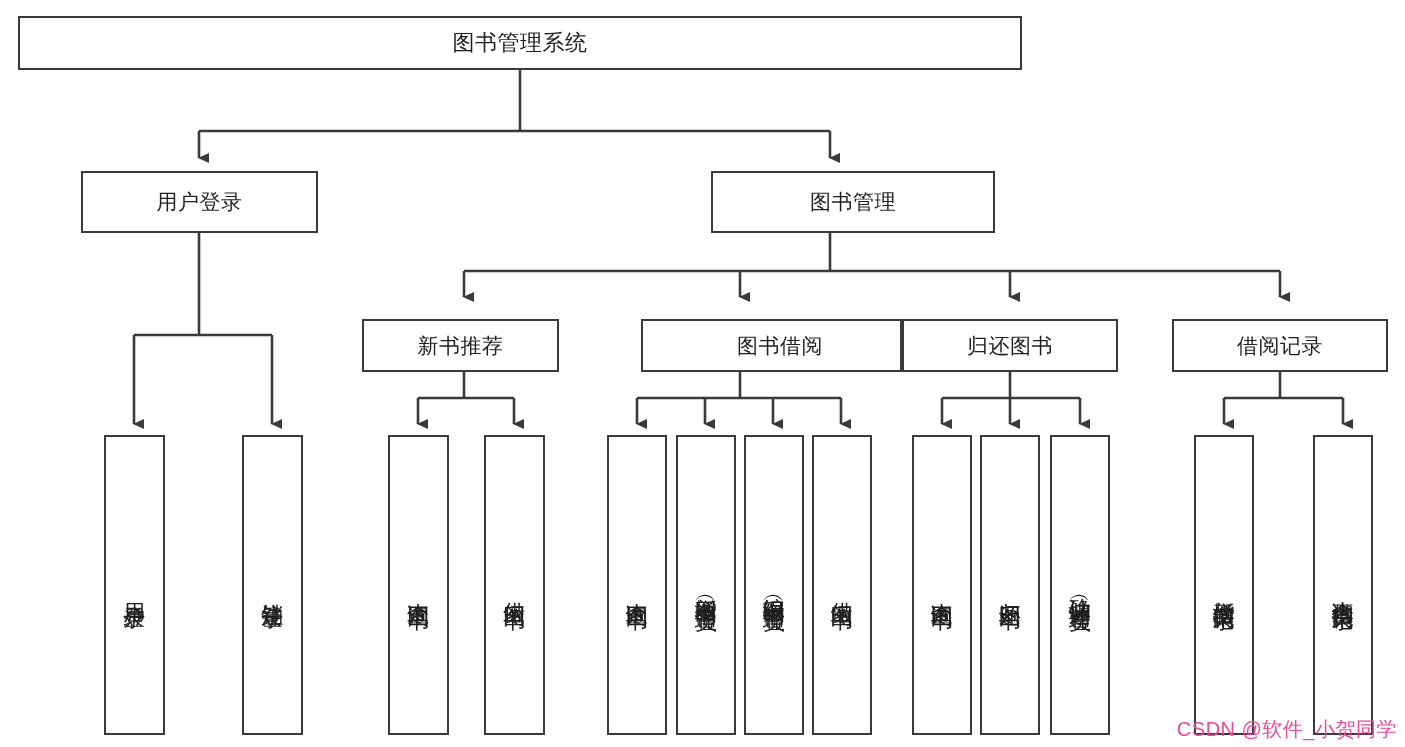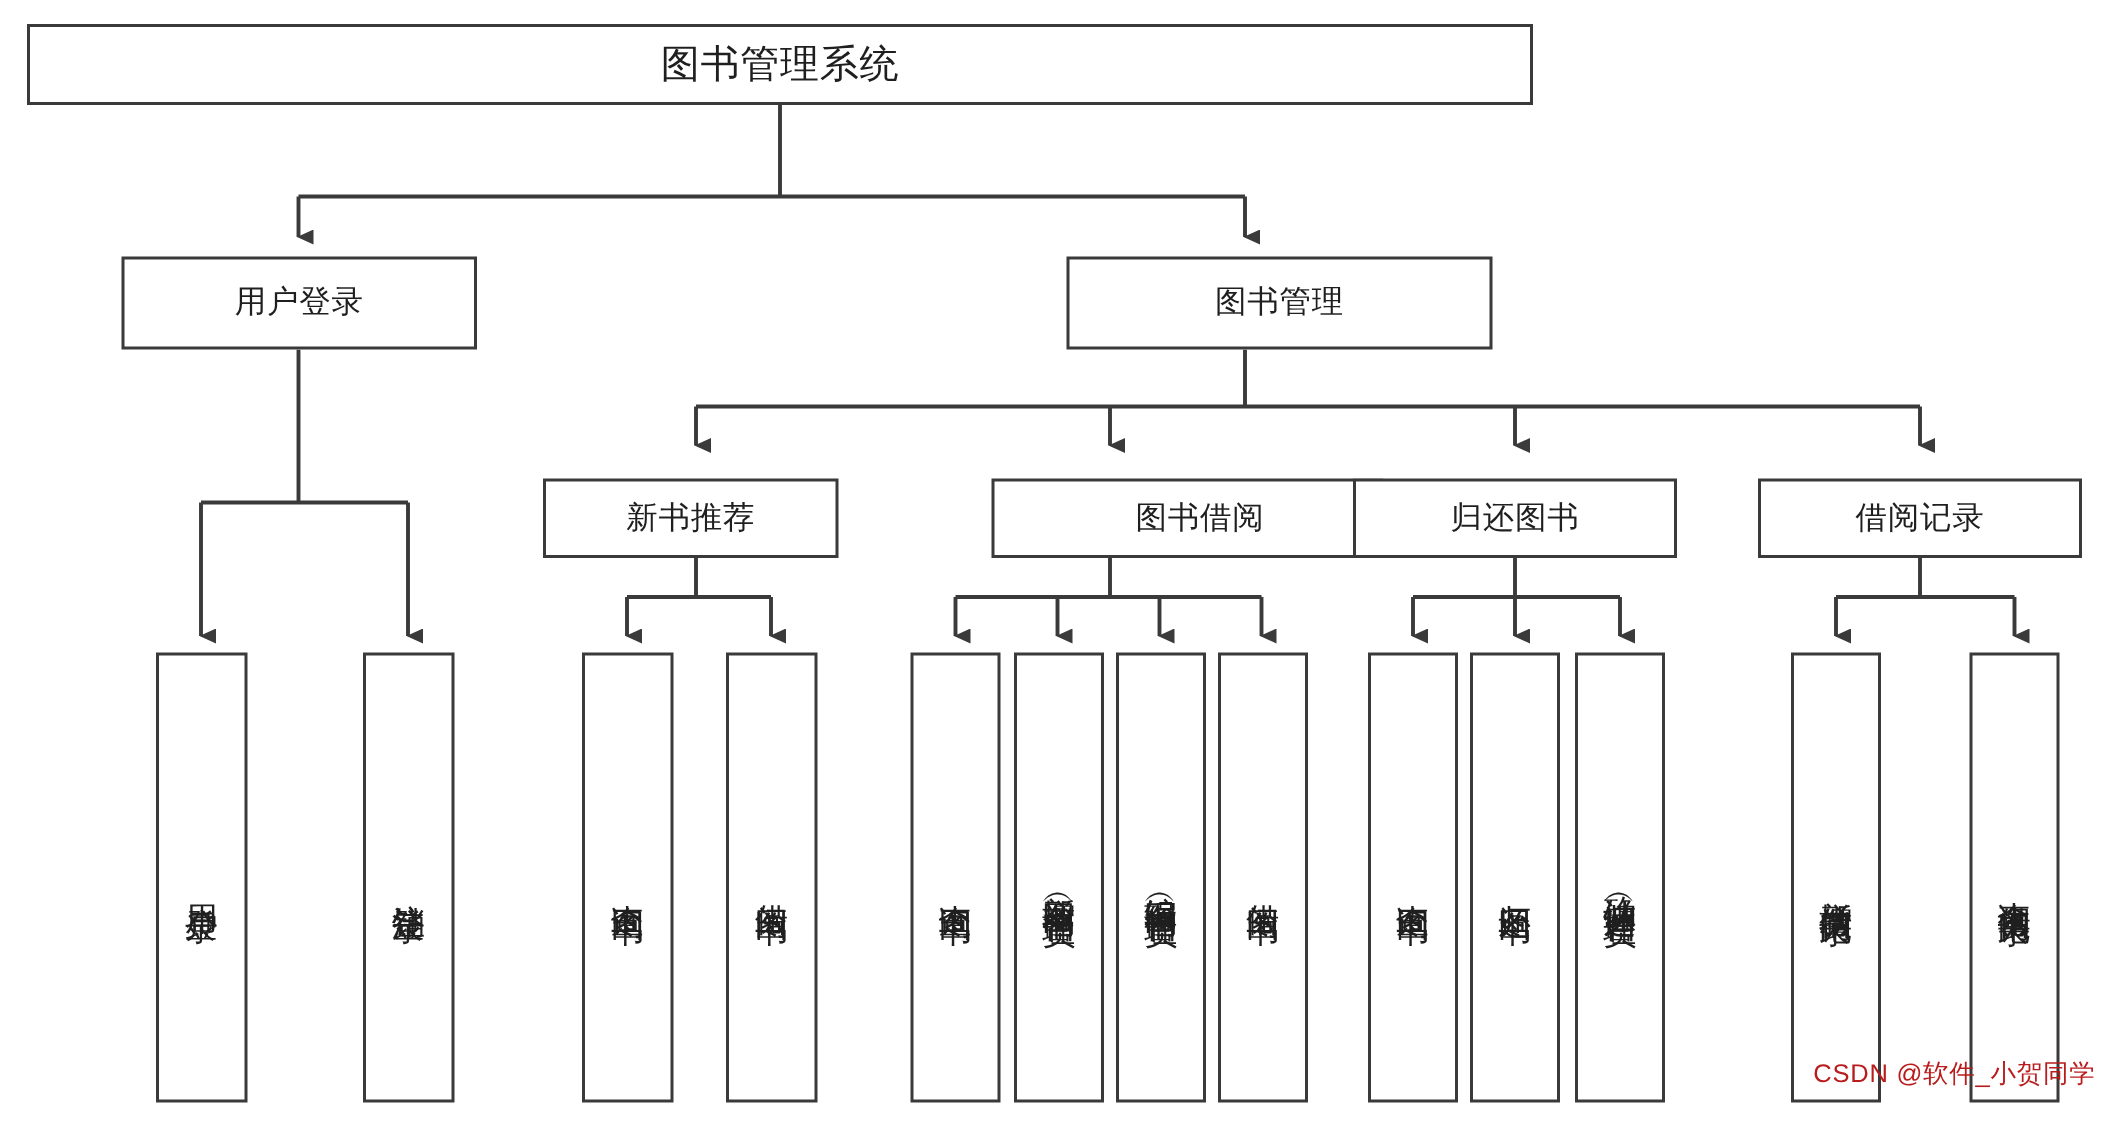--- a/index.html
+++ b/index.html
@@ -51,27 +51,27 @@
   }
   .node.vertical .node-label {
     writing-mode: vertical-rl;
     text-orientation: upright;
     font-size: 22px;
     line-height: 1.25;
     letter-spacing: 2px;
     white-space: normal;
     height: 100%;
   }
-  .node.root .node-label { font-size: 26px; }
+  .node.root .node-label { font-size: 22px; }
   .watermark {
     position: absolute;
     right: 8px;
-    bottom: 20px;
-    font-size: 17px;
-    color: #b91c1c;
+    bottom: 4px;
+    font-size: 20px;
+    color: #ec4899;
     letter-spacing: 0.5px;
     white-space: nowrap;
   }
 </style>
 </head>
 <body>
 
 <div id="canvas">
 
   <svg class="wires" viewBox="0 0 1405 747">
@@ -133,21 +133,21 @@
   </div>
 
   <div class="node horizontal" style="left:711px; top:171px; width:284px; height:62px;">
     <span class="node-label">图书管理</span>
   </div>
 
   <div class="node horizontal" style="left:362px; top:319px; width:197px; height:53px;">
     <span class="node-label">新书推荐</span>
   </div>
 
-  <div class="node horizontal" style="left:661px; top:319px; width:261px; height:53px;padding-left:17px;">
+  <div class="node horizontal" style="left:641px; top:319px; width:261px; height:53px;padding-left:17px;">
     <span class="node-label">图书借阅</span>
   </div>
 
   <div class="node horizontal" style="left:902px; top:319px; width:216px; height:53px;">
     <span class="node-label">归还图书</span>
   </div>
 
   <div class="node horizontal" style="left:1172px; top:319px; width:216px; height:53px;">
     <span class="node-label">借阅记录</span>
   </div>

